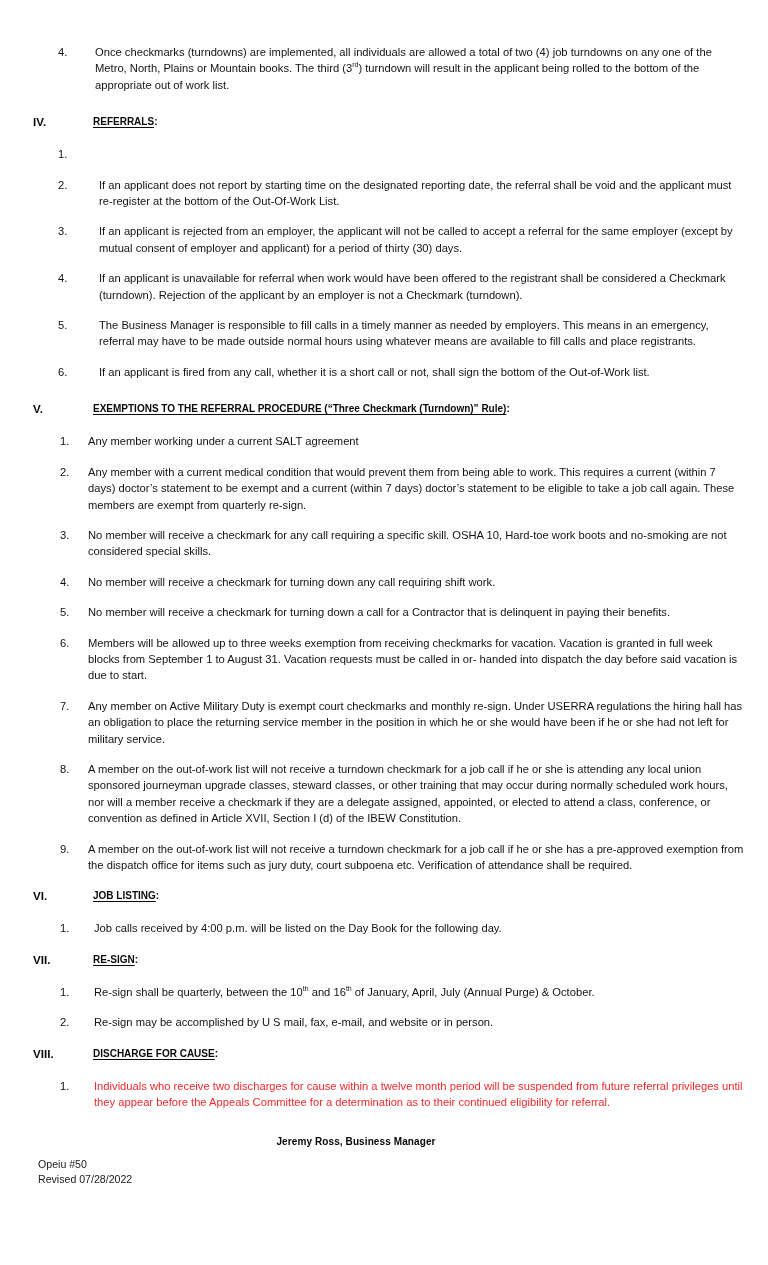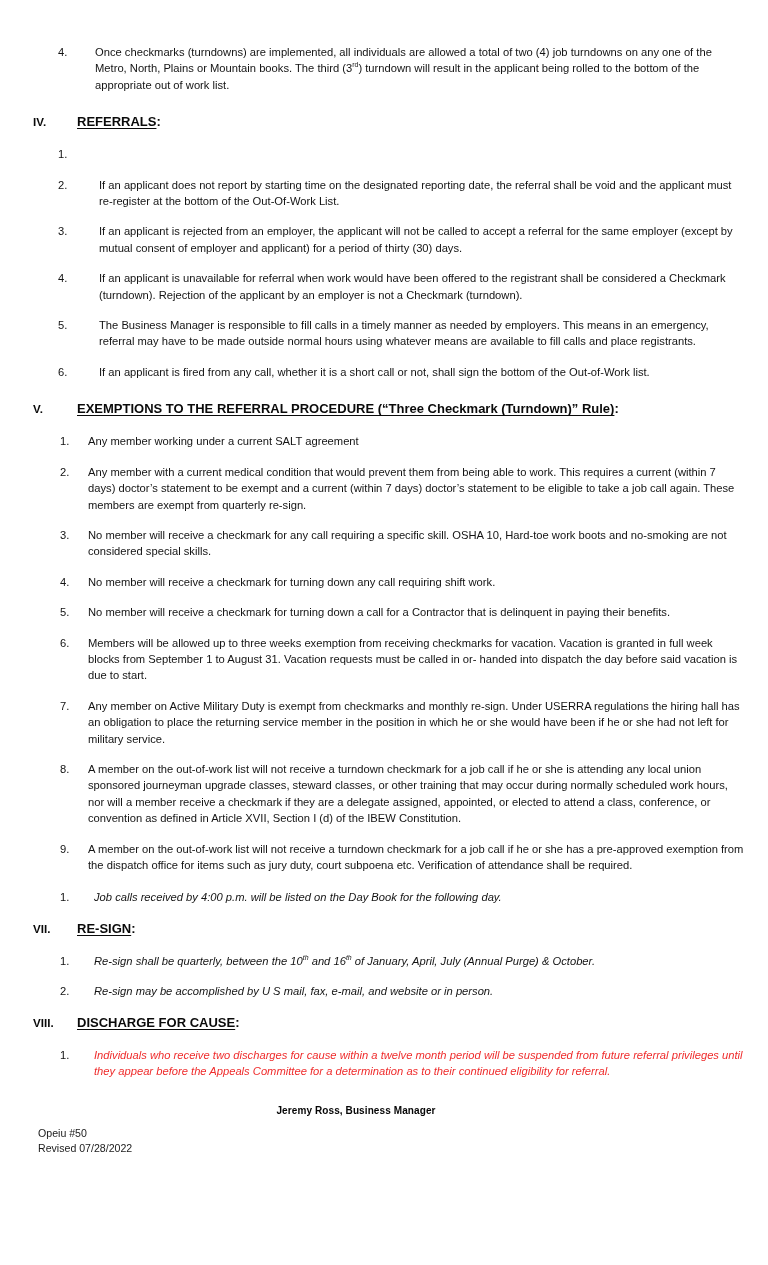--- a/index.html
+++ b/index.html
@@ -47,40 +47,41 @@
   }
 
   
   .lvl-a > .num { width: 37px; margin-left: 36px; }
 
   
   .lvl-b > .num { width: 28px; margin-left: 38px; }
 
   
   .pad-1 { padding-left: 4px; }
-  .pad-2 { padding-left: 6px; font-style: italic; }
+  .pad-2 { padding-left: 6px; }
 
   
   .section-head {
     display: flex;
     align-items: flex-start;
     margin: 0 0 14px 0;
+    gap: 16px;
   }
   .section-head .rn {
     flex: 0 0 auto;
     width: 44px;
     margin-left: 11px;
     font-size: 11.6px;
     line-height: 17px;
     font-weight: bold;
     color: #0a0a0a;
   }
   .section-head .title {
     flex: 1 1 auto;
-    font-size: 13px;
+    font-size: 10px;
     line-height: 17px;
     font-weight: bold;
     color: #0a0a0a;
   }
   .section-head .title .u {
     text-decoration: underline;
     text-underline-offset: 2px;
   }
 
   sup {
@@ -184,31 +185,35 @@
   <div class="item lvl-b">
     <div class="num">5.</div>
     <div class="body">No member will receive a checkmark for turning down a call for a Contractor that is delinquent in paying their benefits.</div>
   </div>
   <div class="item lvl-b">
     <div class="num">6.</div>
     <div class="body">Members will be allowed up to three weeks exemption from receiving checkmarks for vacation.  Vacation is granted in full week blocks from September 1 to August 31.  Vacation requests must be called in or- handed into dispatch the day before said vacation is due to start.</div>
   </div>
   <div class="item lvl-b">
     <div class="num">7.</div>
-    <div class="body">Any member on Active Military Duty is exempt from checkmarks and monthly re-sign.  Under USERRA regulations the hiring hall has an obligation to place the returning service member in the position in which he or she would have been if he or she had not left for military service.</div>
+    <div class="body">Any member on Active Military Duty is exempt court checkmarks and monthly re-sign.  Under USERRA regulations the hiring hall has an obligation to place the returning service member in the position in which he or she would have been if he or she had not left for military service.</div>
   </div>
   <div class="item lvl-b">
     <div class="num">8.</div>
     <div class="body">A member on the out-of-work list will not receive a turndown checkmark for a job call if he or she is attending any local union sponsored journeyman upgrade classes, steward classes, or other training that may occur during normally scheduled work hours, nor will a member receive a checkmark if they are a delegate assigned, appointed, or elected to attend a class, conference, or convention as defined in Article XVII, Section I (d) of the IBEW Constitution.</div>
   </div>
   <div class="item lvl-b">
     <div class="num">9.</div>
     <div class="body">A member on the out-of-work list will not receive a turndown checkmark for a job call if he or she has a pre-approved exemption from the dispatch office for items such as jury duty, court subpoena etc.  Verification of attendance shall be required.</div>
   </div>
 
+  <div class="section-head gap-head-top-s">
+    <div class="rn">VI.</div>
+    <div class="title"><span class="u">JOB LISTING</span><span>:</span></div>
+  </div>
 
   <div class="gap-after-head"></div>
 
   <div class="item lvl-b">
     <div class="num">1.</div>
     <div class="body pad-2">Job calls received by 4:00 p.m. will be listed on the Day Book for the following day.</div>
   </div>
 
   <div class="section-head gap-head-top-s">
     <div class="rn">VII.</div>

